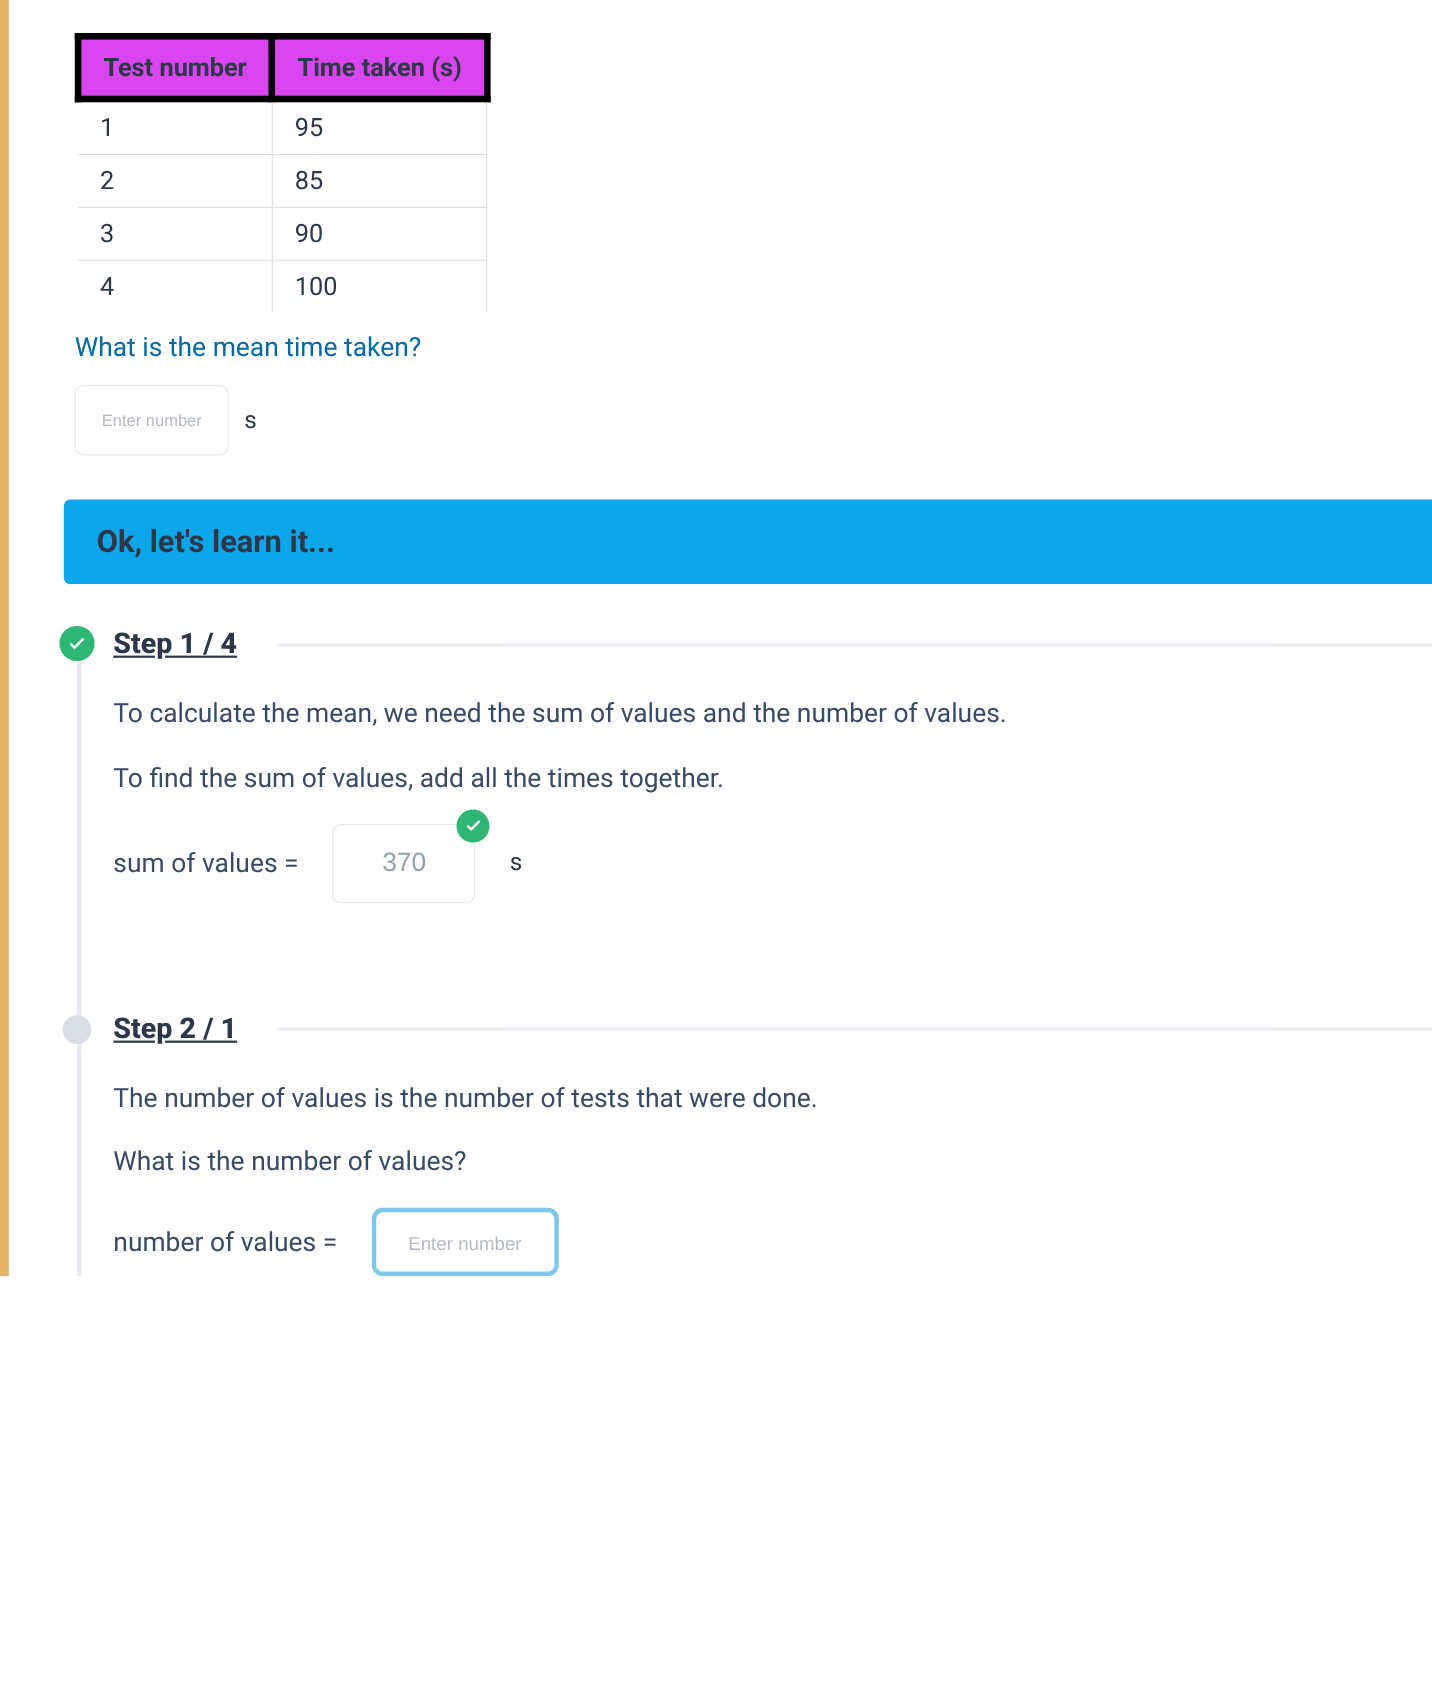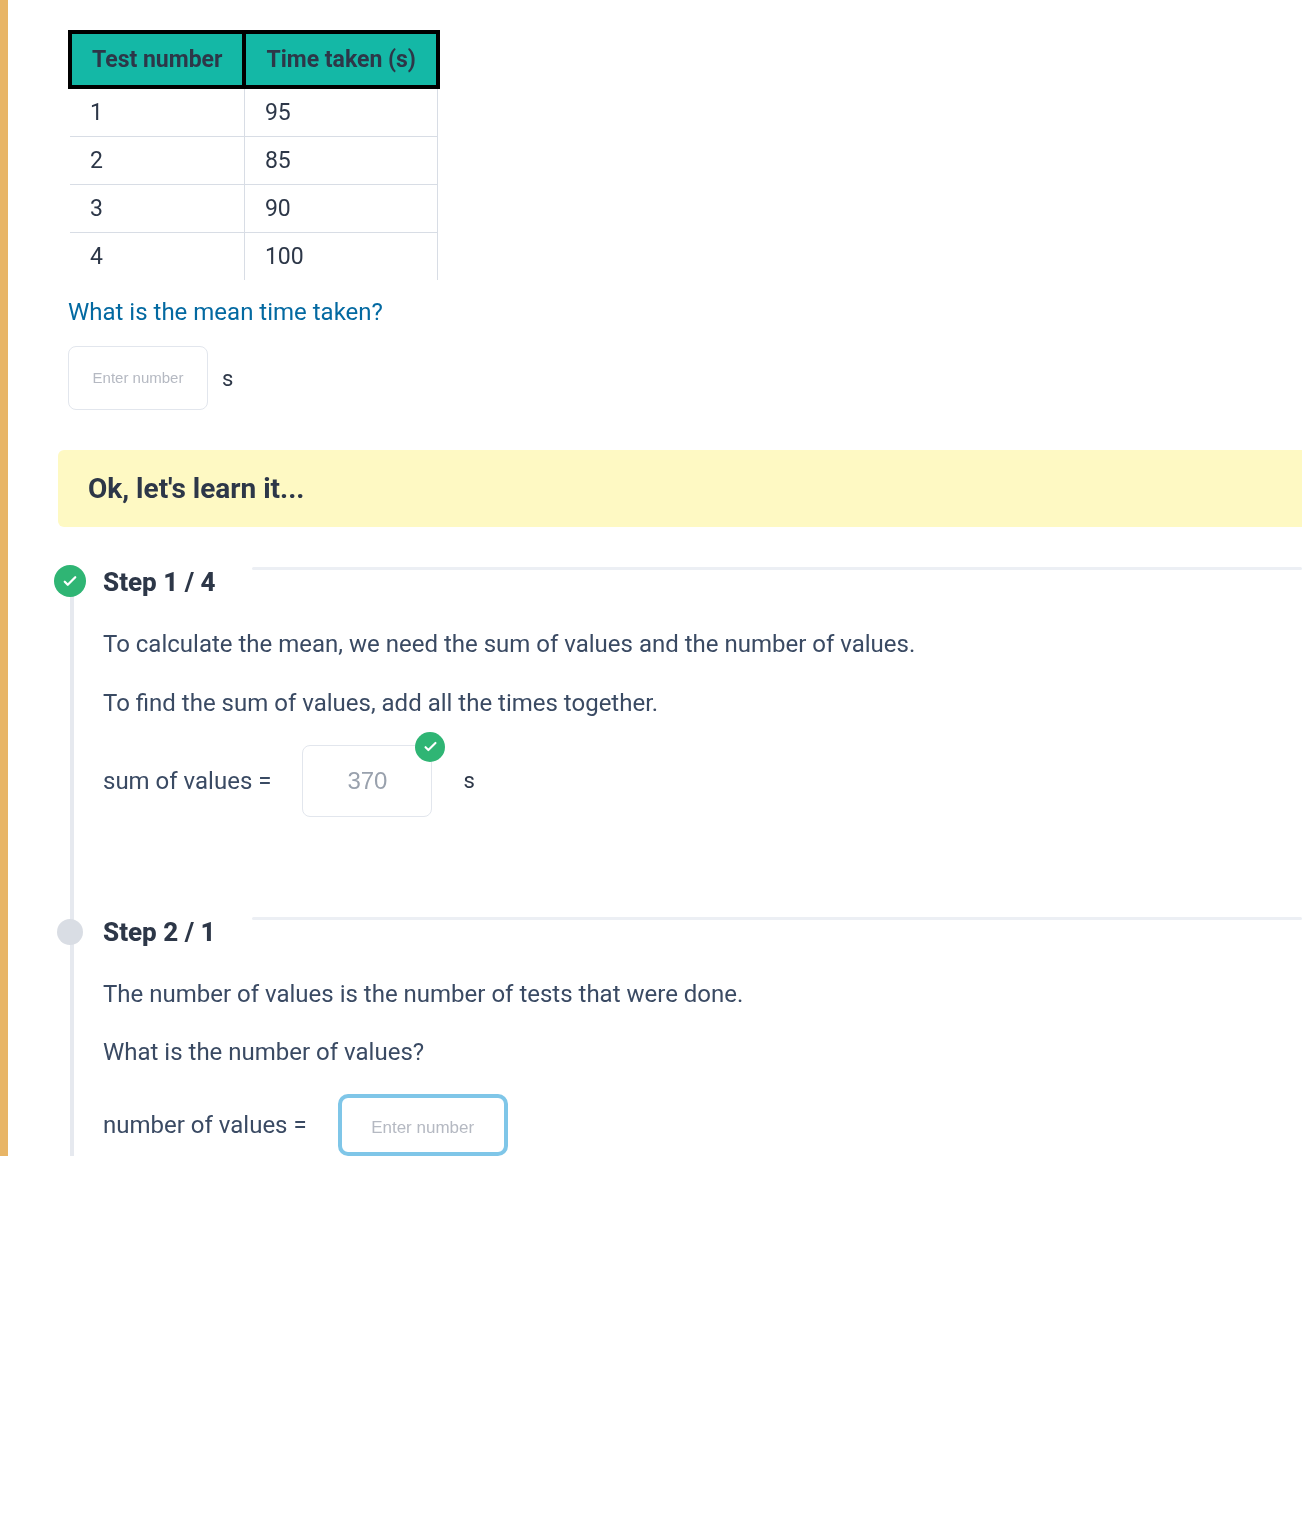--- a/index.html
+++ b/index.html
@@ -17,22 +17,22 @@
       min-height: 100%;
     }
     .top-section {
       padding: 30px 60px 40px 60px;
     }
     table.data-table {
       border-collapse: collapse;
       margin-bottom: 18px;
     }
     table.data-table th {
-      background: #14b8a6;
-      border: 4px solid #000000;
+      background: #d946ef;
+      border: 6px solid #000000;
       padding: 12px 20px;
       font-weight: 700;
       text-align: left;
       color: #2d3748;
       font-size: 23px;
     }
     table.data-table td {
       border: 1px solid #d8dde5;
       padding: 10px 20px;
       font-size: 23px;
@@ -69,21 +69,21 @@
     input.num-input::placeholder {
       color: #b5b9c2;
       font-size: 15px;
     }
     .unit-label {
       font-size: 22px;
       color: #2d3748;
     }
 
     .learn-banner {
-      background: #fef9c3;
+      background: #0ea5e9;
       color: #2d3748;
       font-weight: 700;
       font-size: 28px;
       padding: 22px 30px;
       margin-left: 50px;
       border-radius: 6px 0 0 6px;
     }
 
     .steps-wrap {
       position: relative;
@@ -120,22 +120,24 @@
       background: #d9dde4;
       width: 26px;
       height: 26px;
       left: -46px;
       top: 2px;
     }
     .step-marker.done svg { width: 18px; height: 18px; }
 
     .step-header {
       display: flex;
+      align-items: center;
       gap: 36px;
       margin-bottom: 30px;
+      text-decoration: underline;
     }
     .step-title {
       font-size: 26px;
       font-weight: 800;
       color: #2d3748;
     }
     .step-divider {
       flex: 1;
       height: 3px;
       background: #eceff4;

